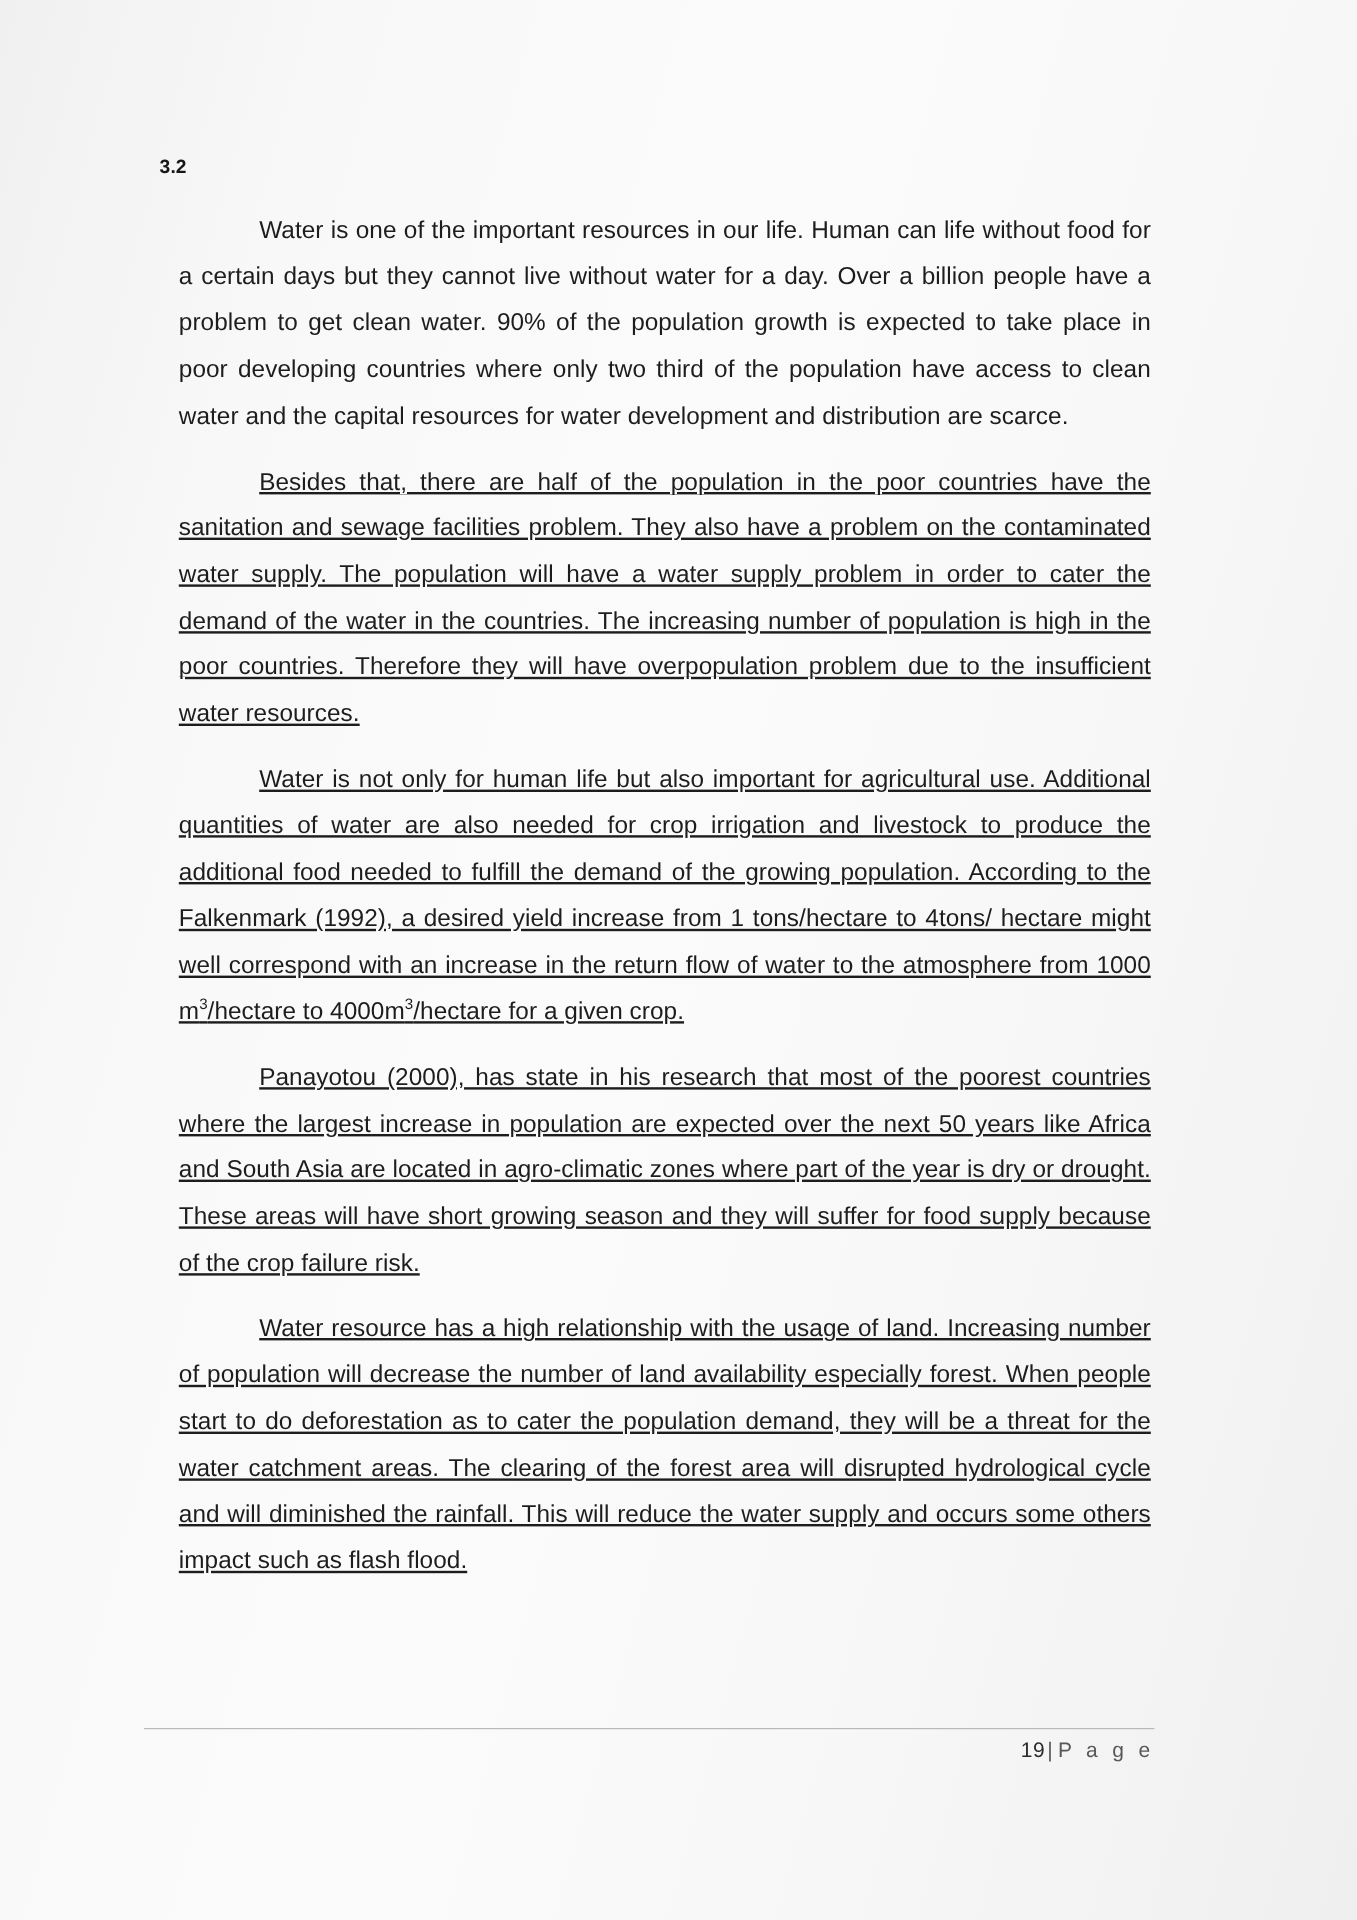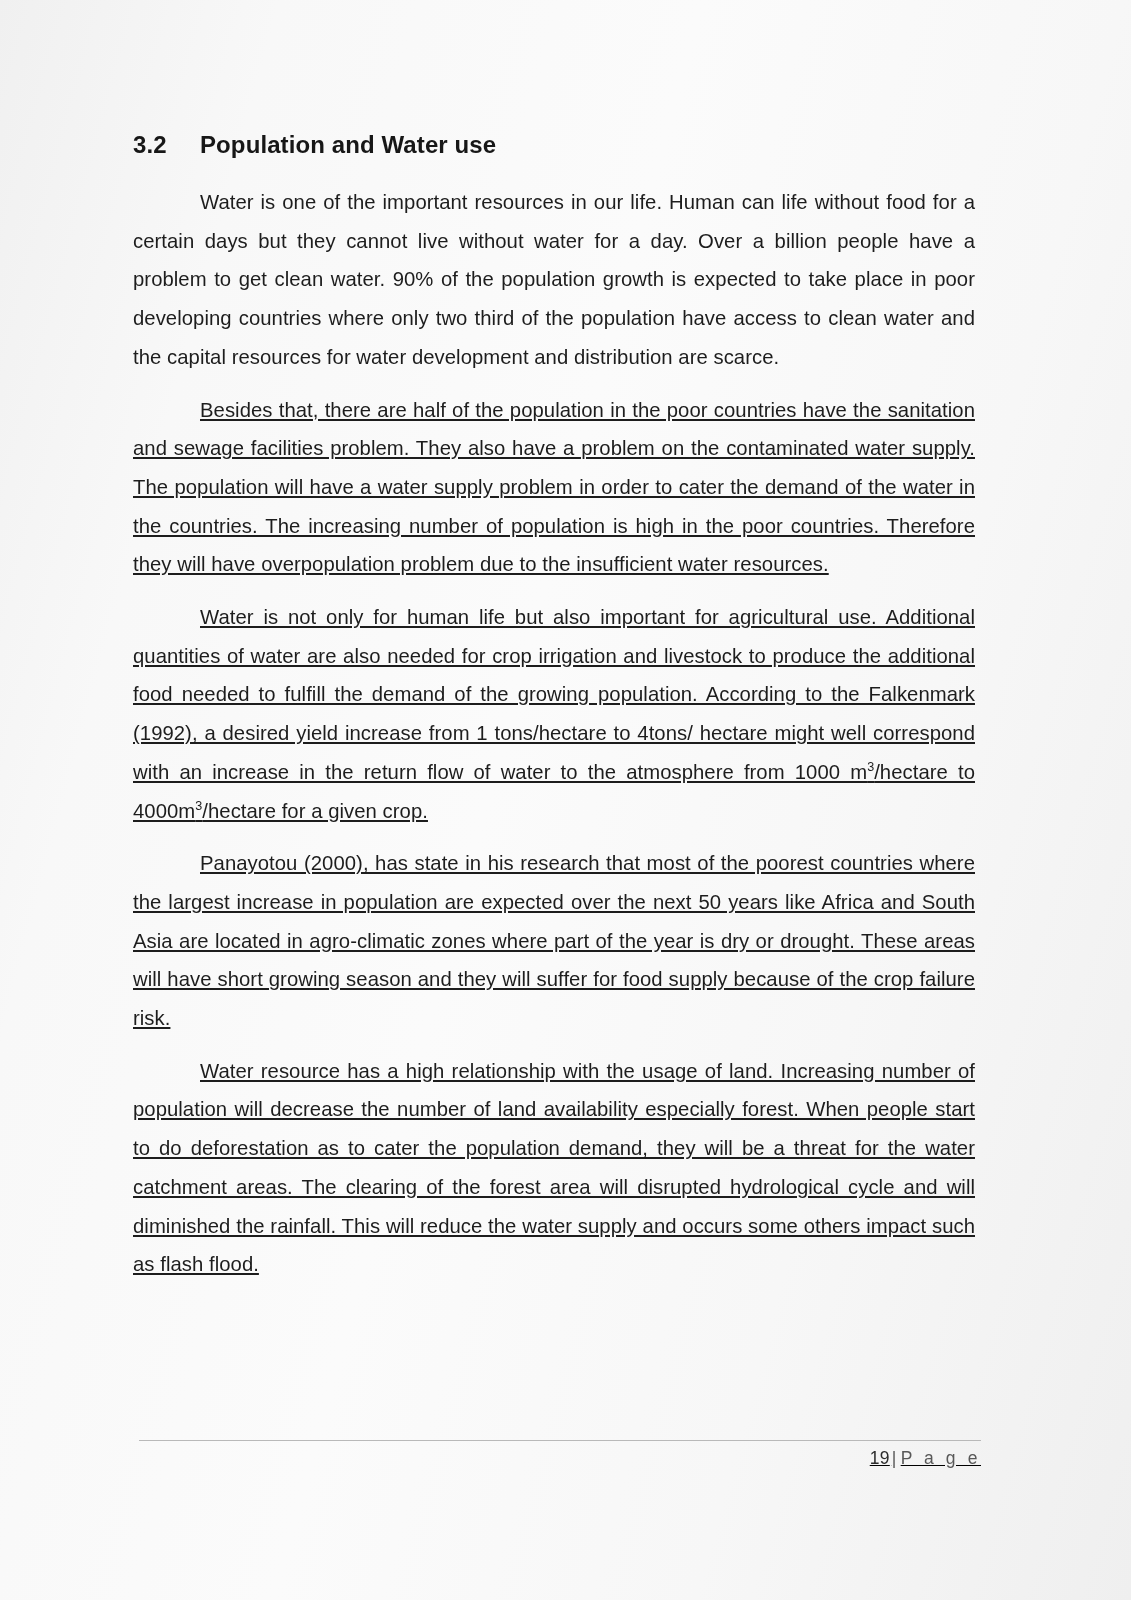--- a/index.html
+++ b/index.html
@@ -30,36 +30,36 @@
     top: 0;
     width: 842px;
   }
 
   
   .section-heading {
     display: flex;
     align-items: baseline;
     margin: 0;
     padding-top: 131px;
-    font-size: 24px;
+    font-size: 16px;
     font-weight: bold;
     color: #171717;
     letter-spacing: 0.1px;
   }
   .section-number {
     width: 67px;
     flex: 0 0 67px;
   }
   .section-title {
     flex: 1 1 auto;
   }
 
   
   .para {
-    margin: 0;
+    margin: 16px;
     color: #1d1d1d;
     font-size: 20.3px;
     line-height: 38.7px;
     text-align: justify;
     text-justify: inter-word;
     text-indent: 67px;
     letter-spacing: 0.05px;
   }
   .para + .para {
     margin-top: 14px;
@@ -69,24 +69,23 @@
 
   .para sup {
     font-size: 0.62em;
     vertical-align: super;
     line-height: 0;
   }
 
   
   .footer {
     position: absolute;
-    left: 139px;
+    left: 120px;
     top: 1440px;
     width: 842px;
-    text-decoration: underline;
   }
   .footer-rule {
     width: 100%;
     height: 1px;
     background: #b9b9b9;
     border: 0;
     margin: 0;
   }
   .footer-pagenum {
     margin: 0;
@@ -107,21 +106,20 @@
 </style>
 </head>
 <body>
 
 <div class="page">
 
   <div class="page-inner">
 
     <h2 class="section-heading">
       <span class="section-number">3.2</span>
-      <span class="section-title">Population and Water use</span>
     </h2>
 
     <p class="para" id="para-1">Water is one of the important resources in our life. Human can life without food for a certain days but they cannot live without water for a day. Over a billion people have a problem to get clean water. 90% of the population growth is expected to take place in poor developing countries where only two third of the population have access to clean water and the capital resources for water development and distribution are scarce.</p>
 
     <p class="para" id="para-2">Besides that, there are half of the population in the poor countries have the sanitation and sewage facilities problem. They also have a problem on the contaminated water supply. The population will have a water supply problem in order to cater the demand of the water in the countries. The increasing number of population is high in the poor countries. Therefore they will have overpopulation problem due to the insufficient water resources.</p>
 
     <p class="para" id="para-3"><span>Water is not only for human life but also important for agricultural use. Additional quantities of water are also needed for crop irrigation and livestock to produce the additional food needed to fulfill the demand of the growing population. According to the Falkenmark (1992), a desired yield increase from 1 tons/hectare to 4tons/ hectare might well correspond with an increase in the return flow of water to the atmosphere from 1000 m</span><sup>3</sup><span>/hectare to 4000m</span><sup>3</sup><span>/hectare for a given crop.</span></p>
 
     <p class="para" id="para-4">Panayotou (2000), has state in his research that most of the poorest countries where the largest increase in population are expected over the next 50 years like Africa and South Asia are located in agro-climatic zones where part of the year is dry or drought. These areas will have short growing season and they will suffer for food supply because of the crop failure risk.</p>
 

